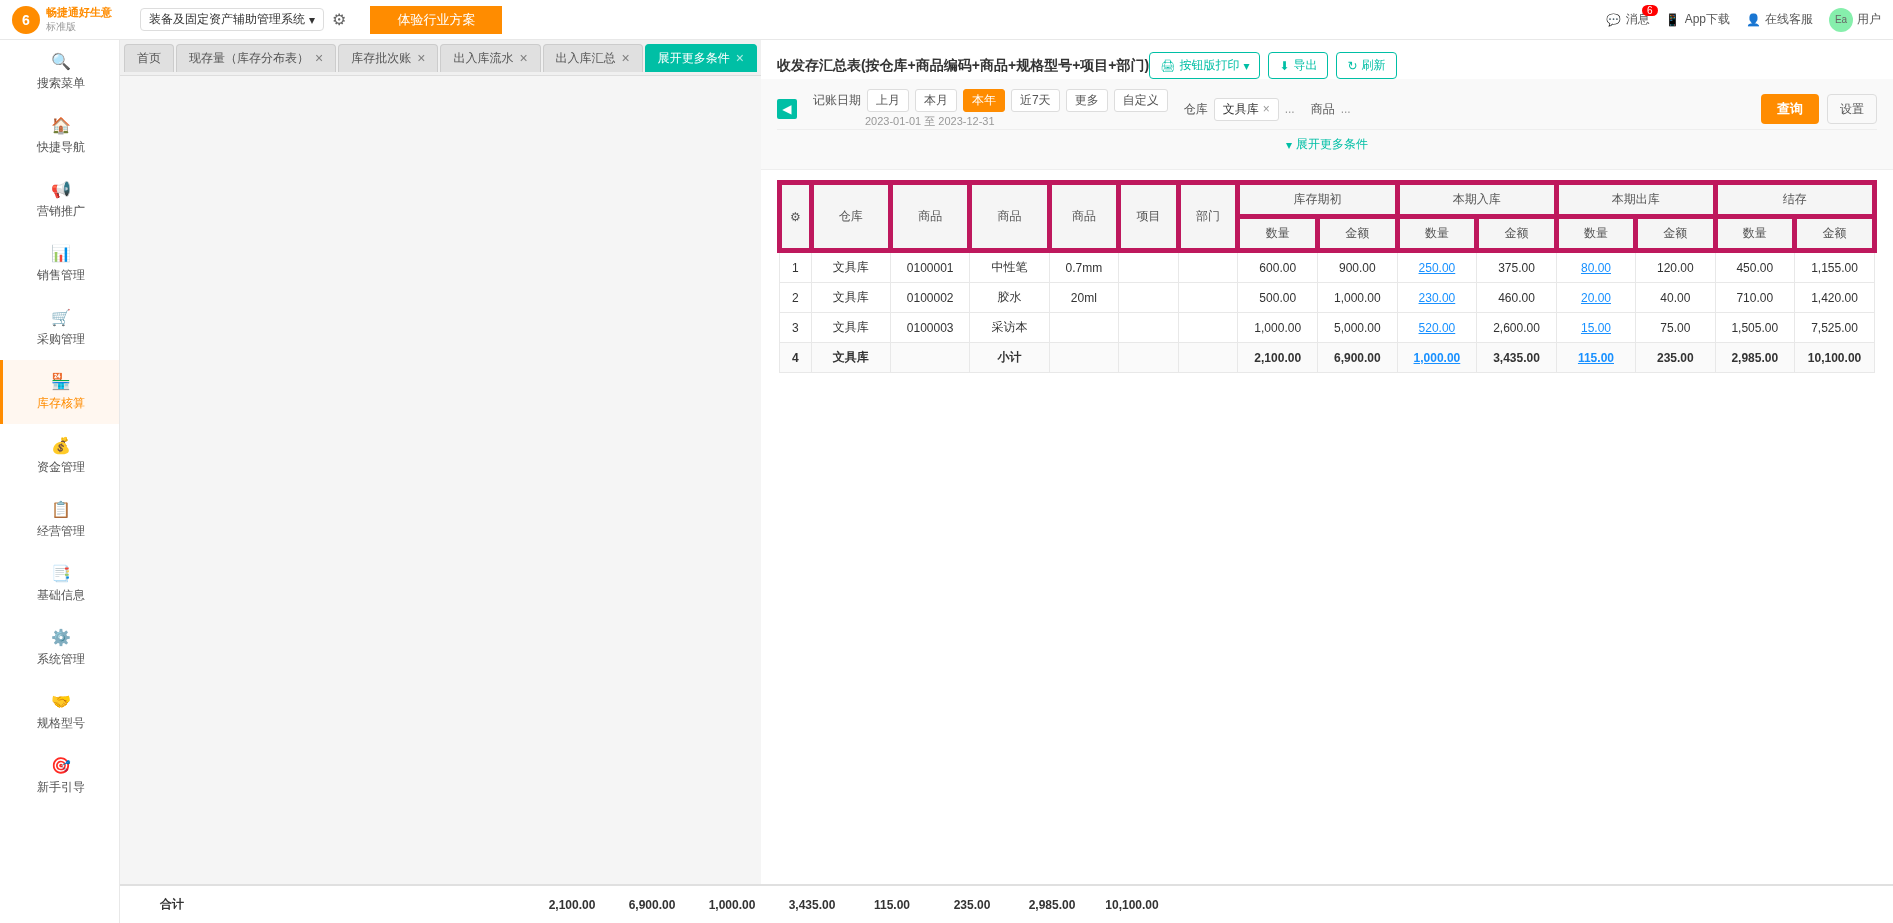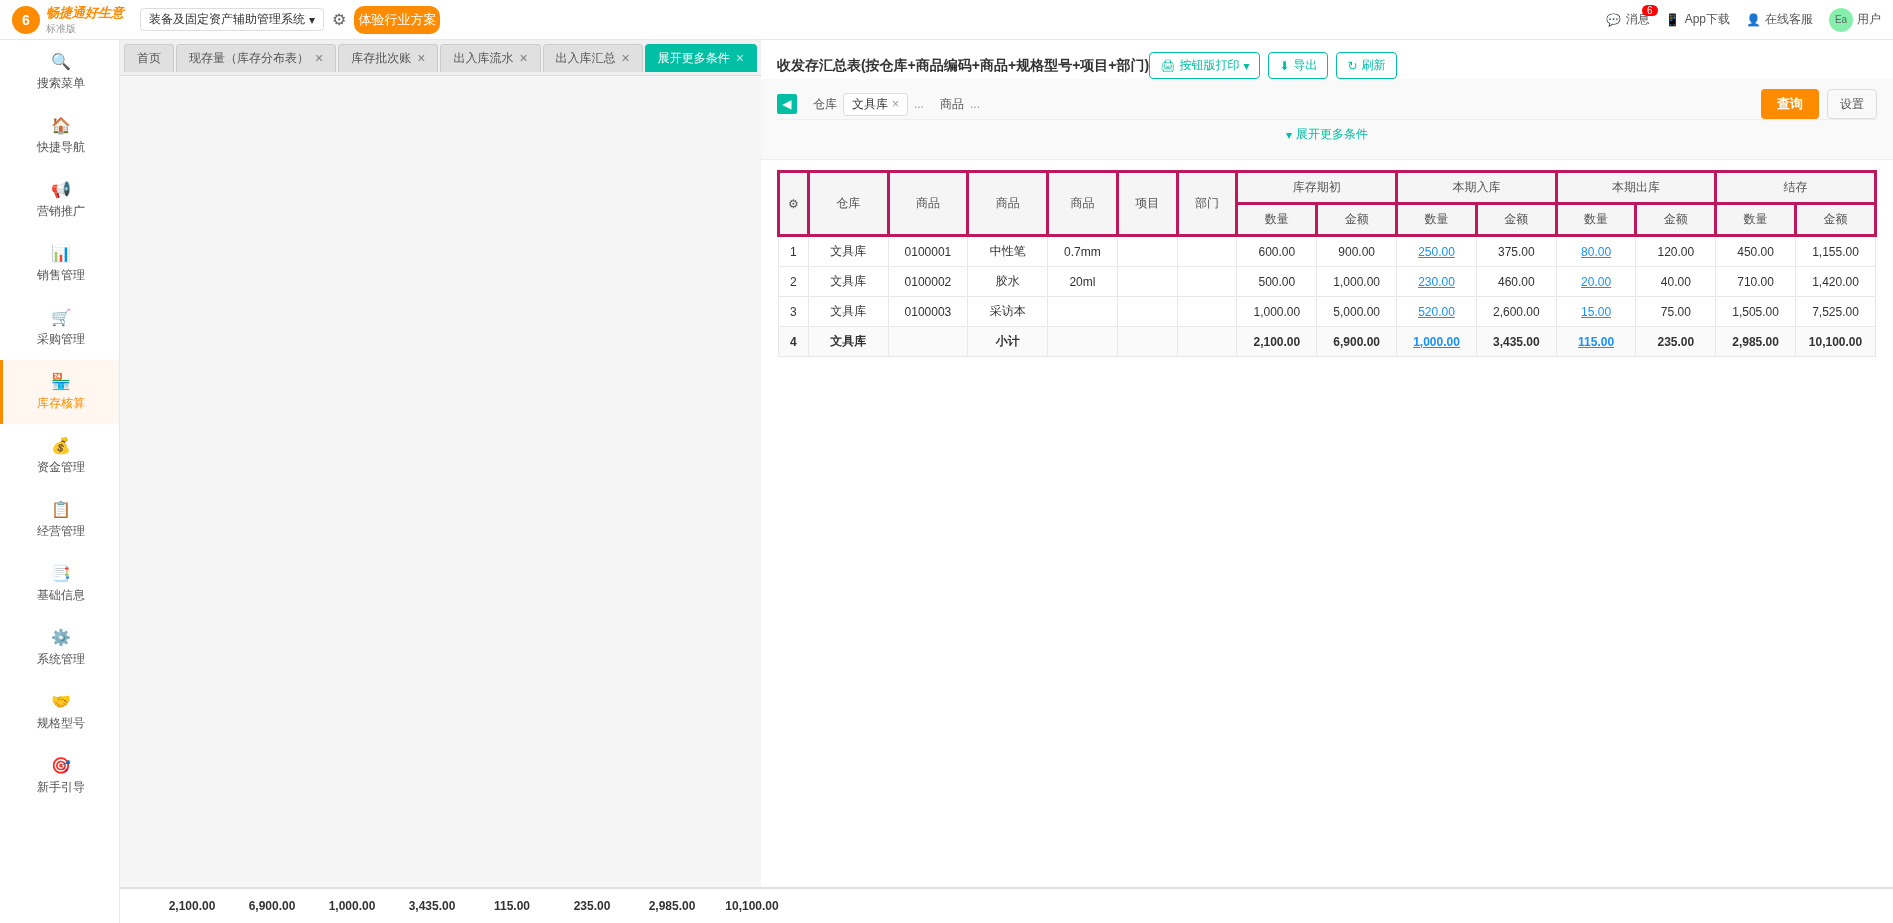--- a/index.html
+++ b/index.html
@@ -4,21 +4,21 @@
   <style>
     * { box-sizing: border-box; margin: 0; padding: 0; }
     body { font-family: 'Microsoft YaHei', Arial, sans-serif; font-size: 12px; background: #f5f5f5; color: #333; display: flex; flex-direction: column; height: 923px; overflow: hidden; }
 
     
     .top-header { height: 40px; background: #fff; display: flex; align-items: center; justify-content: space-between; padding: 0 12px; border-bottom: 1px solid #e8e8e8; }
     .top-header-left { display: flex; align-items: center; gap: 8px; }
     .logo-area { display: flex; align-items: center; gap: 6px; width: 120px; }
     .logo-icon { width: 28px; height: 28px; background: #ff8c00; border-radius: 50%; display: flex; align-items: center; justify-content: center; color: #fff; font-weight: bold; font-size: 14px; }
     .system-selector { border: 1px solid #ddd; border-radius: 4px; padding: 2px 8px; font-size: 12px; color: #333; background: #fff; cursor: pointer; display: flex; align-items: center; gap: 4px; }
-    .btn-trial { background: #ff8c00; color: #fff; border: none; border-radius: 10px; padding: 5px 4px; font-size: 13px; cursor: pointer; }
+    .btn-trial { background: #ff8c00; color: #fff; border: none; border-radius: 0; padding: 5px 27px; font-size: 13px; cursor: pointer; margin-left: 16px; }
     .top-header-right { display: flex; align-items: center; gap: 16px; font-size: 12px; color: #555; }
     .top-right-item { display: flex; align-items: center; gap: 4px; cursor: pointer; position: relative; }
     .badge { background: #f00; color: #fff; border-radius: 8px; font-size: 10px; padding: 0 4px; position: absolute; top: -6px; right: -8px; min-width: 16px; text-align: center; }
     .user-avatar { width: 24px; height: 24px; background: #86efac; border-radius: 50%; display: flex; align-items: center; justify-content: center; font-size: 10px; color: #666; }
 
     
     .main-layout { display: flex; flex: 1; overflow: hidden; }
 
     
     .sidebar { width: 120px; background: #fff; border-right: 1px solid #e8e8e8; display: flex; flex-direction: column; overflow-y: auto; }
@@ -51,38 +51,38 @@
     .filter-more { color: #999; cursor: pointer; font-size: 12px; }
 
     .btn-query { background: #ff8c00; color: #fff; border: none; border-radius: 4px; padding: 6px 16px; cursor: pointer; font-size: 13px; font-weight: bold; }
     .btn-settings { background: none; border: 1px solid #ddd; border-radius: 4px; padding: 5px 12px; cursor: pointer; font-size: 12px; color: #555; }
 
     .expand-more-btn { display: flex; align-items: center; justify-content: center; gap: 4px; padding: 6px; color: #00bfa5; cursor: pointer; font-size: 12px; border-top: 1px solid #eee; background: #f9f9f9; }
 
     
     .table-container { padding: 0 16px 16px 16px; }
     .data-table { width: 100%; border-collapse: collapse; margin-top: 10px; font-size: 12px; }
-    .data-table th { background: #f5f5f5; border: 3px solid #be185d; padding: 6px 8px; text-align: center; color: #555; font-weight: normal; white-space: nowrap; }
+    .data-table th { background: #f5f5f5; border: 5px solid #be185d; padding: 6px 8px; text-align: center; color: #555; font-weight: normal; white-space: nowrap; }
     .data-table td { border: 1px solid #e8e8e8; padding: 6px 8px; text-align: center; color: #333; }
     .data-table .subtotal td { font-weight: bold; background: #fafafa; }
     .data-table .num-link { color: #1890ff; text-decoration: underline; cursor: pointer; }
     .settings-col { width: 30px; text-align: center; }
     .th-group { background: #ecf9f7; font-weight: bold; color: #00bfa5; text-align: center; }
   </style>
 </head>
 <body>
 
 <div class="top-header">
   <div class="top-header-left">
     <div class="logo-area">
       <div class="logo-icon">
         <span>6</span>
       </div>
       <div>
-        <div style="font-size:13px;color:#ff8c00;font-weight:bold;font-style:italic;">畅捷通好生意</div>
+        <div style="font-size:11px;color:#ff8c00;font-weight:bold;">畅捷通好生意</div>
         <div style="font-size:10px;color:#999;">标准版</div>
       </div>
     </div>
     <div class="system-selector">
       <span>装备及固定资产辅助管理系统</span>
       <span>▾</span>
     </div>
     <span style="font-size:16px;cursor:pointer;color:#666;">⚙</span>
     <button class="btn-trial">体验行业方案</button>
   </div>
@@ -209,20 +209,32 @@
             <span>刷新</span>
           </button>
         </div>
       </div>
 
       <div style="padding: 10px 16px; background: #f9f9f9; border-bottom: 1px solid #eee;">
         <div style="display:flex;align-items:center;gap:16px;flex-wrap:wrap;">
 
           <div style="width:20px;height:20px;background:#00bfa5;color:#fff;display:flex;align-items:center;justify-content:center;cursor:pointer;border-radius:2px;">◀</div>
 
+          <div style="display:flex;flex-direction:column;gap:2px;">
+            <div style="display:flex;align-items:center;gap:6px;">
+              <span style="color:#555;">记账日期</span>
+              <button class="filter-btn">上月</button>
+              <button class="filter-btn">本月</button>
+              <button class="filter-btn active" style="background:#ff8c00;color:#fff;border-color:#ff8c00;">本年</button>
+              <button class="filter-btn">近7天</button>
+              <button class="filter-btn">更多</button>
+              <button class="filter-btn">自定义</button>
+            </div>
+            <div style="font-size:11px;color:#999;padding-left:52px;">2023-01-01 至 2023-12-31</div>
+          </div>
 
           <div style="display:flex;align-items:center;gap:6px;">
             <span style="color:#555;">仓库</span>
             <div class="warehouse-tag">
               <span>文具库</span>
               <span class="warehouse-tag-close">×</span>
             </div>
             <span class="filter-more">...</span>
           </div>
 
@@ -358,20 +370,21 @@
               <td><span class="num-link">115.00</span></td>
               <td>235.00</td>
               <td>2,985.00</td>
               <td>10,100.00</td>
             </tr>
           </tbody>
         </table>
       </div>
 
       <div style="position:fixed;bottom:0;left:120px;right:0;background:#fff;border-top:2px solid #e0e0e0;padding:6px 32px;display:flex;align-items:center;z-index:100;">
+        <div style="min-width:380px;font-weight:bold;padding:4px 8px;">合计</div>
         <div style="display:flex;flex:1;gap:0;">
           <div style="min-width:80px;text-align:center;font-weight:bold;padding:4px 8px;">2,100.00</div>
           <div style="min-width:80px;text-align:center;font-weight:bold;padding:4px 8px;">6,900.00</div>
           <div style="min-width:80px;text-align:center;font-weight:bold;padding:4px 8px;">1,000.00</div>
           <div style="min-width:80px;text-align:center;font-weight:bold;padding:4px 8px;">3,435.00</div>
           <div style="min-width:80px;text-align:center;font-weight:bold;padding:4px 8px;">115.00</div>
           <div style="min-width:80px;text-align:center;font-weight:bold;padding:4px 8px;">235.00</div>
           <div style="min-width:80px;text-align:center;font-weight:bold;padding:4px 8px;">2,985.00</div>
           <div style="min-width:80px;text-align:center;font-weight:bold;padding:4px 8px;">10,100.00</div>
         </div>

